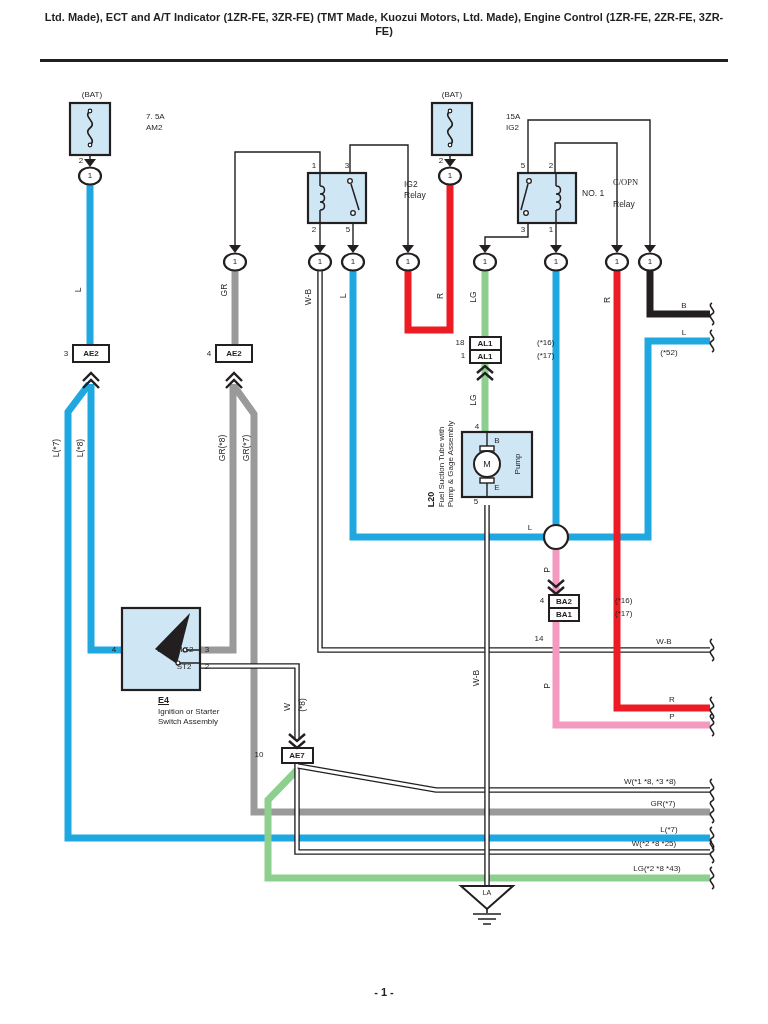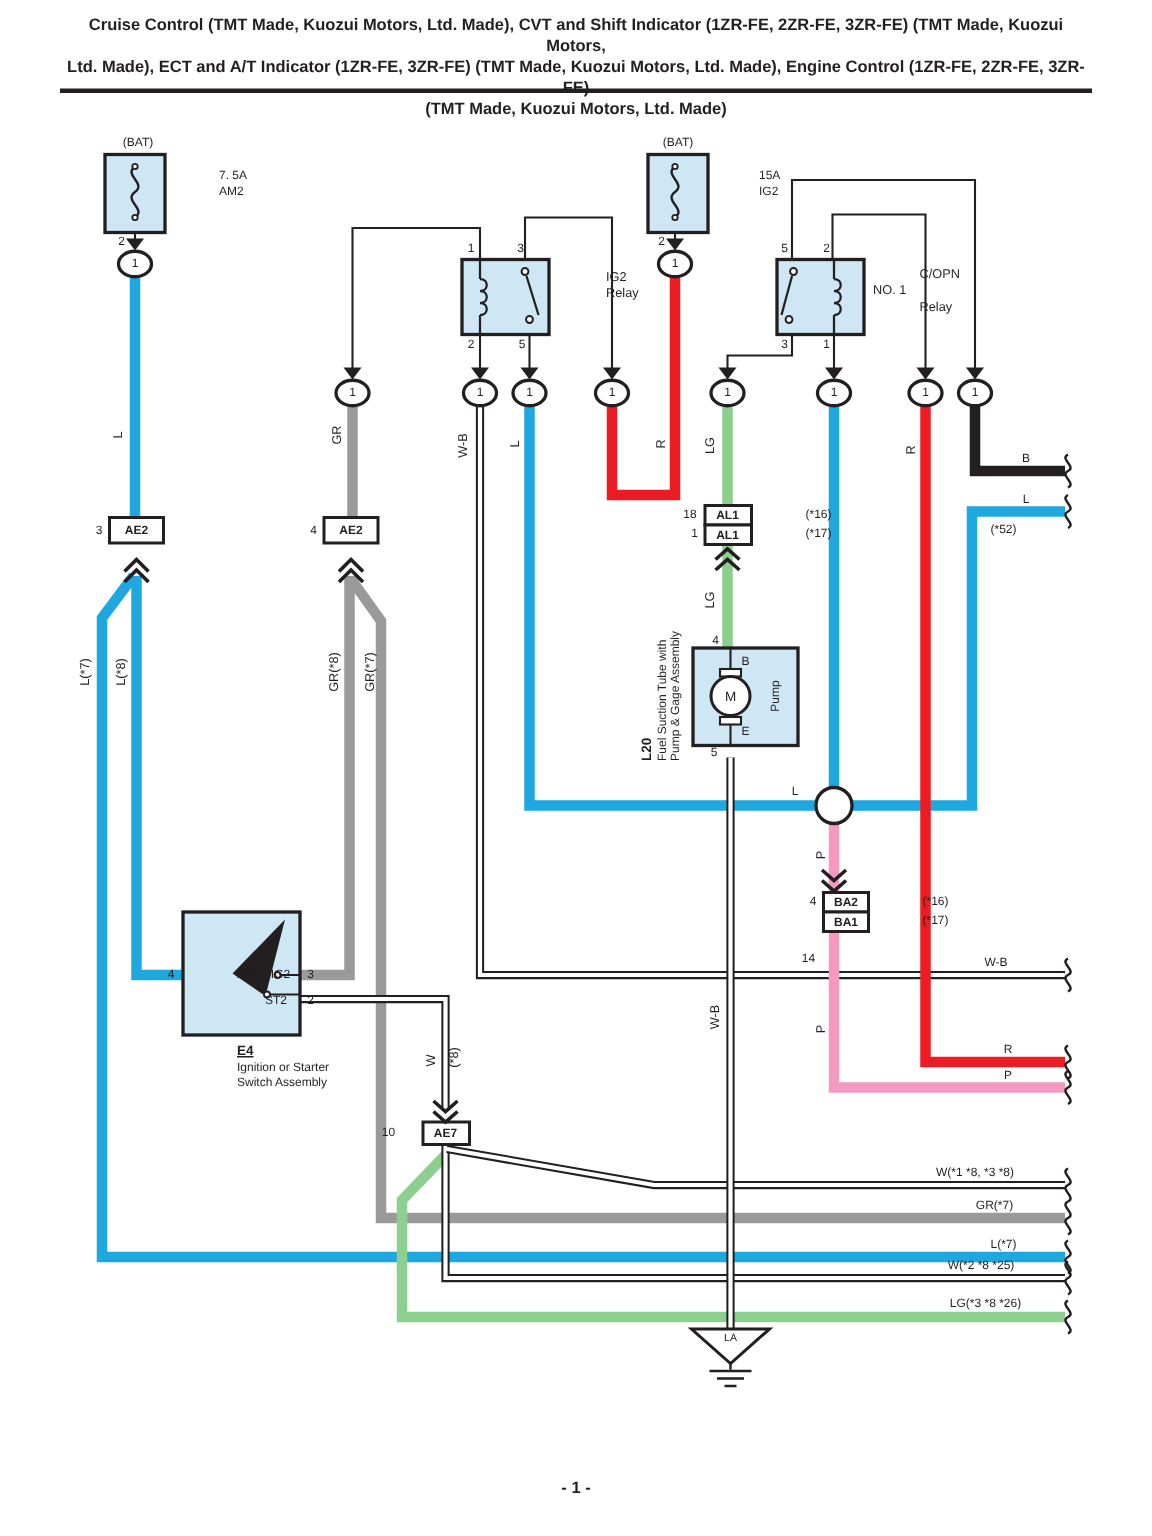--- a/index.html
+++ b/index.html
@@ -21,23 +21,21 @@
        text-align:left;font-size:8px;line-height:9.5px;white-space:nowrap;}
   .footer{position:absolute;left:0;top:986px;width:768px;text-align:center;
           font-size:11px;font-weight:bold;}
 </style>
 </head>
 <body>
 
 <div class="page">
 
   <div class="title">
-    <div>Cruise Control (TMT Made, Kuozui Motors, Ltd. Made), CVT and Shift Indicator (1ZR-FE, 2ZR-FE, 3ZR-FE) (TMT Made, Kuozui Motors,</div>
     <div>Ltd. Made), ECT and A/T Indicator (1ZR-FE, 3ZR-FE) (TMT Made, Kuozui Motors, Ltd. Made), Engine Control (1ZR-FE, 2ZR-FE, 3ZR-FE)</div>
-    <div>(TMT Made, Kuozui Motors, Ltd. Made)</div>
   </div>
   <div class="title-rule"></div>
 
   <svg class="canvas" width="768" height="1024" viewBox="0 0 768 1024">
 
     <g fill="none" stroke-width="7">
       <path d="M90,182 V346" stroke="#1fa8e0"></path>
       <path d="M89,384 L68,412 V838 H710" stroke="#1fa8e0"></path>
       <path d="M91,384 V650 H122" stroke="#1fa8e0"></path>
       <path d="M353,270 V537 H648 V341 H710" stroke="#1fa8e0"></path>
@@ -206,21 +204,21 @@
   <span class="lbl f8" style="left:347px;top:166px;">3</span>
   <span class="lbl f8" style="left:314px;top:230px;">2</span>
   <span class="lbl f8" style="left:348px;top:230px;">5</span>
   <span class="lbl-l" style="left:372px;top:184px;">IG2</span>
   <span class="lbl-l" style="left:372px;top:195px;">Relay</span>
 
   <span class="lbl f8" style="left:523px;top:166px;">5</span>
   <span class="lbl f8" style="left:551px;top:166px;">2</span>
   <span class="lbl f8" style="left:523px;top:230px;">3</span>
   <span class="lbl f8" style="left:551px;top:230px;">1</span>
-  <span class="lbl-l" style="left:581px;top:182px;">C/OPN</span>
+  <span class="lbl-l" style="left:581px;top:182px;font-family:Liberation Serif, serif;">C/OPN</span>
   <span class="lbl-l" style="left:550px;top:193px;">NO. 1</span>
   <span class="lbl-l" style="left:581px;top:204px;">Relay</span>
 
   <span class="lbl-r" style="left:78px;top:290px;">L</span>
   <span class="lbl-r" style="left:224px;top:290px;">GR</span>
   <span class="lbl-r" style="left:308px;top:297px;">W-B</span>
   <span class="lbl-r" style="left:343px;top:296px;">L</span>
   <span class="lbl-r" style="left:440px;top:296px;">R</span>
   <span class="lbl-r" style="left:473px;top:297px;">LG</span>
   <span class="lbl-r" style="left:607px;top:300px;">R</span>
@@ -283,18 +281,18 @@
   <span class="lbl f8" style="left:684px;top:333px;">L</span>
   <span class="lbl f8" style="left:669px;top:353px;">(*52)</span>
   <span class="lbl f8" style="left:530px;top:528px;">L</span>
   <span class="lbl f8" style="left:664px;top:642px;">W-B</span>
   <span class="lbl f8" style="left:672px;top:700px;">R</span>
   <span class="lbl f8" style="left:672px;top:717px;">P</span>
   <span class="lbl f8" style="left:650px;top:782px;">W(*1 *8, *3 *8)</span>
   <span class="lbl f8" style="left:663px;top:804px;">GR(*7)</span>
   <span class="lbl f8" style="left:669px;top:830px;">L(*7)</span>
   <span class="lbl f8" style="left:654px;top:844px;">W(*2 *8 *25)</span>
-  <span class="lbl f8" style="left:657px;top:869px;">LG(*3 *8 *26)</span>
+  <span class="lbl f8" style="left:657px;top:869px;">LG(*2 *8 *43)</span>
 
   <span class="lbl f7" style="left:487px;top:893px;">LA</span>
 
   <div class="footer">- 1 -</div>
 </div>
 
 </body></html>

